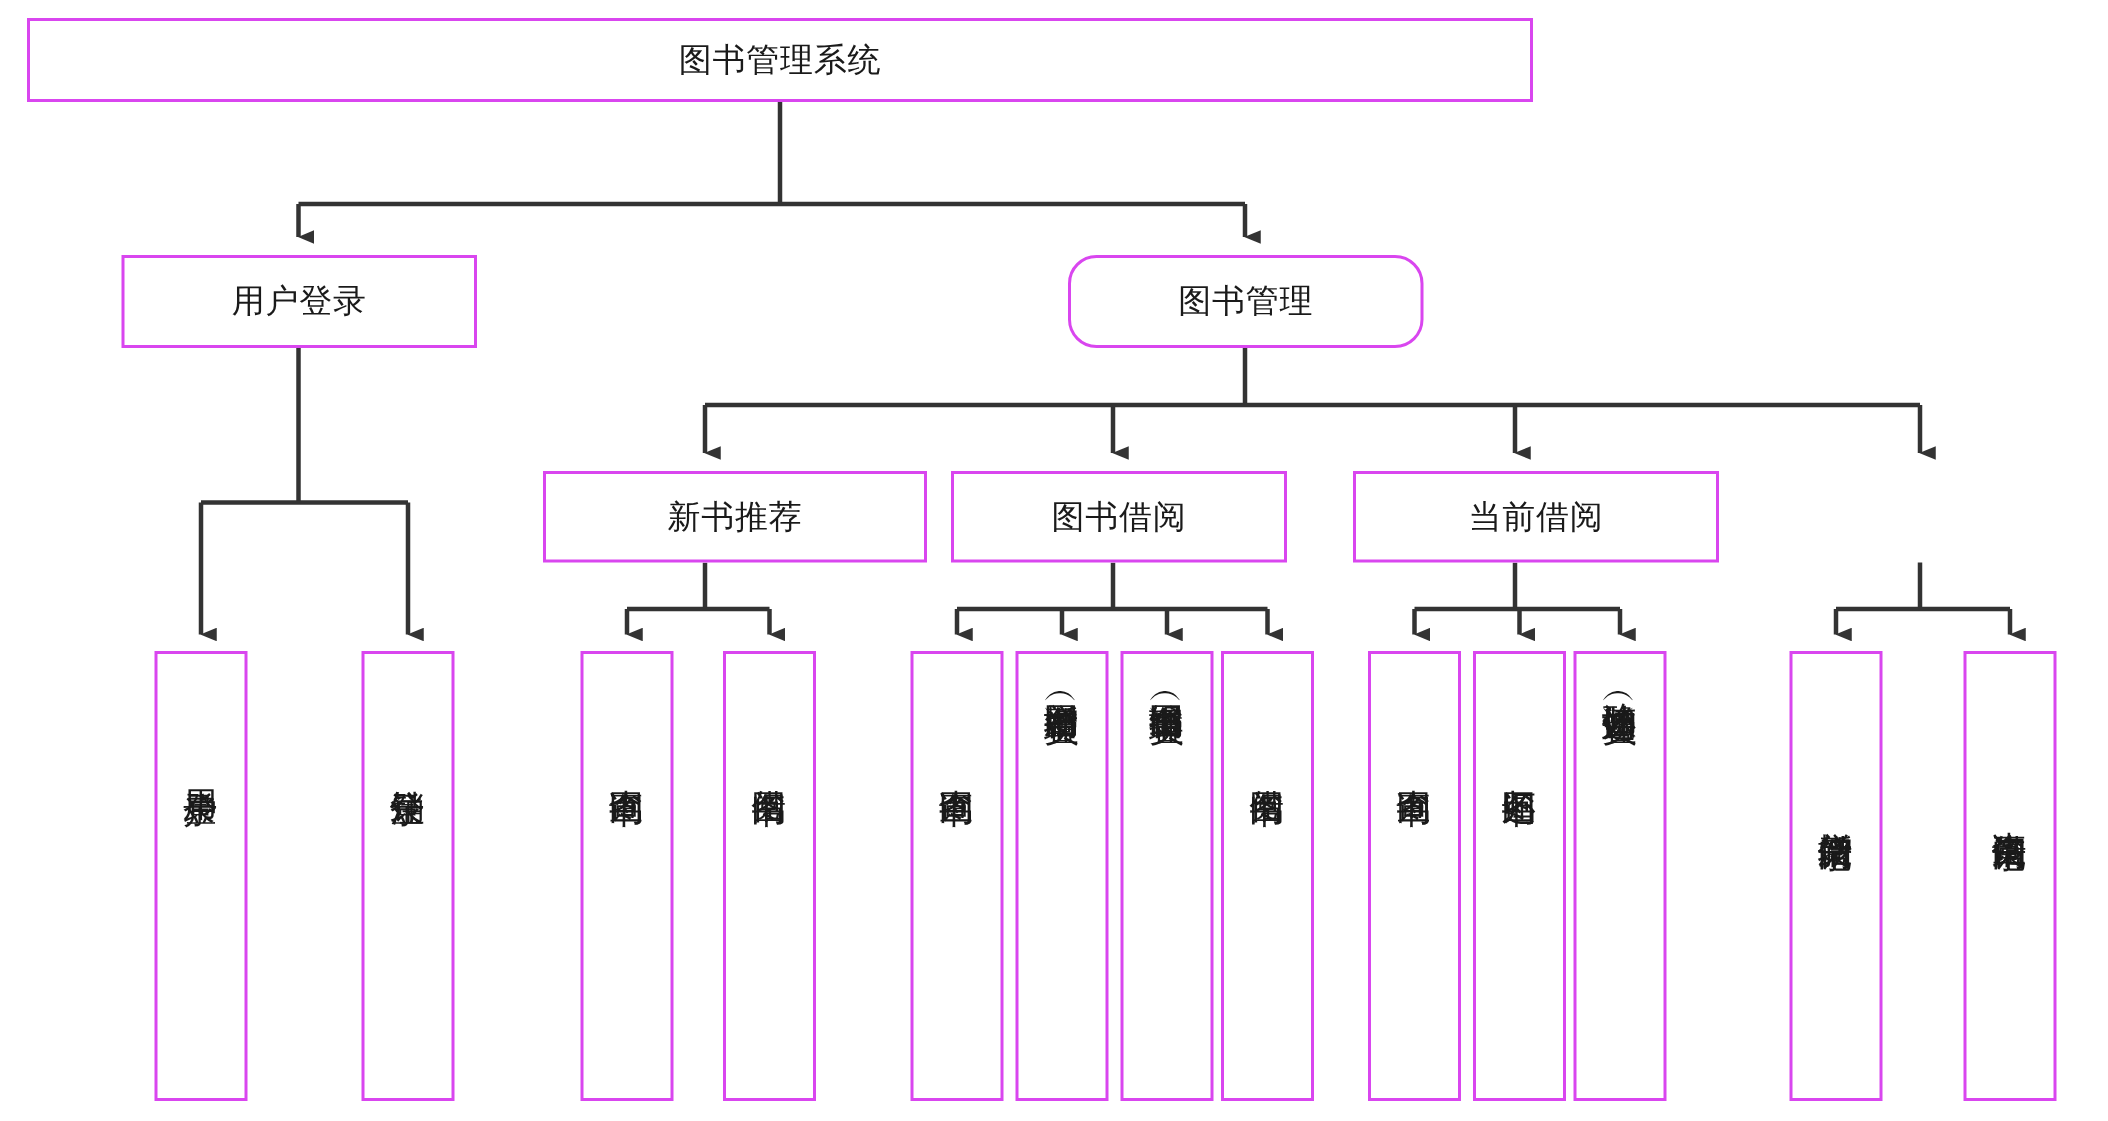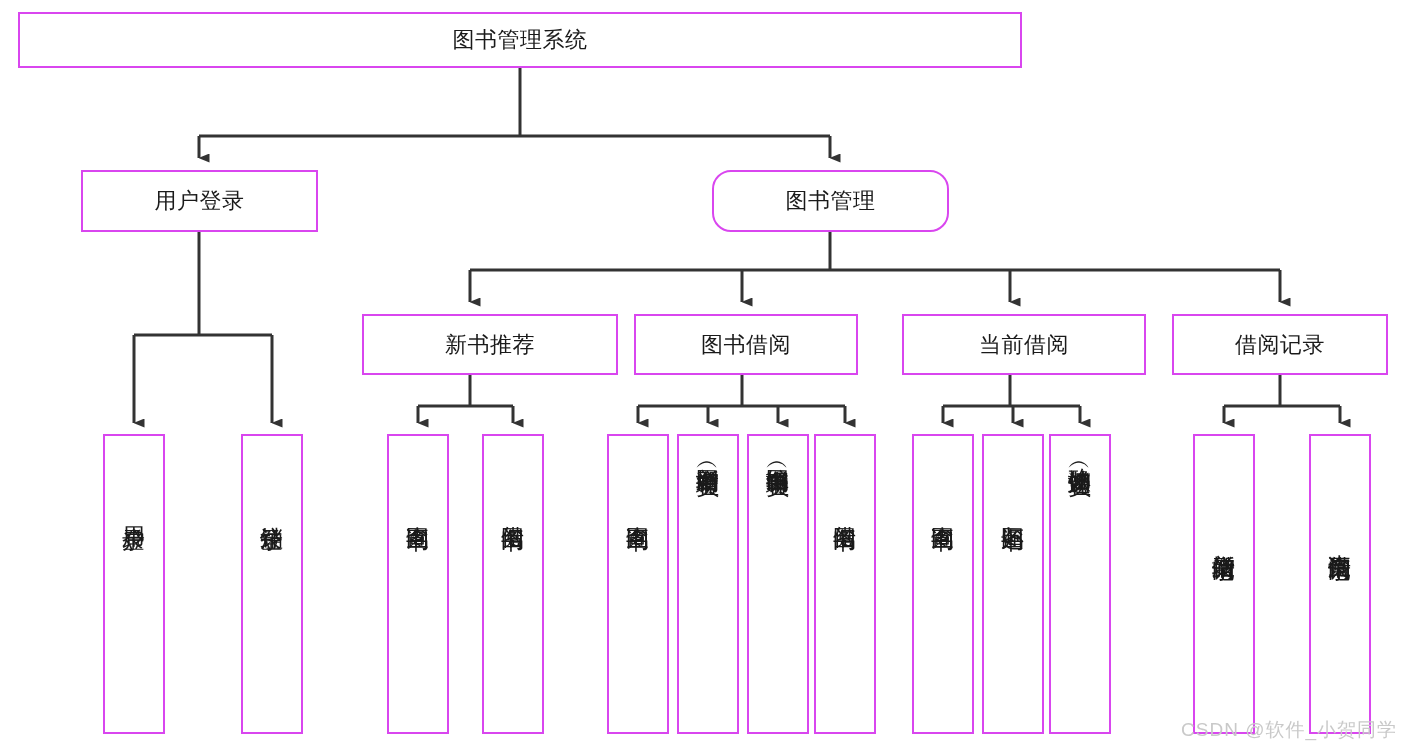--- a/index.html
+++ b/index.html
@@ -147,23 +147,20 @@
 
   <div class="node horiz" style="left:362px; top:314px; width:256px; height:61px;">
     <span class="node-label">新书推荐</span>
   </div>
   <div class="node horiz" style="left:634px; top:314px; width:224px; height:61px;">
     <span class="node-label">图书借阅</span>
   </div>
   <div class="node horiz" style="left:902px; top:314px; width:244px; height:61px;">
     <span class="node-label">当前借阅</span>
   </div>
-  <div class="node horiz" style="left:1172px; top:314px; width:216px; height:61px;">
-    <span class="node-label">借阅记录</span>
-  </div>
 
   <div class="node vert mid" style="left:103px; top:434px; width:62px; height:300px;">
     <span class="node-label">用户登录</span>
   </div>
   <div class="node vert mid" style="left:241px; top:434px; width:62px; height:300px;">
     <span class="node-label">注销登录</span>
   </div>
 
   <div class="node vert mid" style="left:387px; top:434px; width:62px; height:300px;">
     <span class="node-label">查询图书</span>
@@ -195,15 +192,14 @@
     <span class="node-label">确认归还（管理员）</span>
   </div>
 
   <div class="node vert low" style="left:1193px; top:434px; width:62px; height:300px;">
     <span class="node-label">新增借阅记录</span>
   </div>
   <div class="node vert low" style="left:1309px; top:434px; width:62px; height:300px;">
     <span class="node-label">查询借阅记录</span>
   </div>
 
-  <div id="watermark">CSDN @软件_小贺同学</div>
 
 </div>
 
 </body></html>

